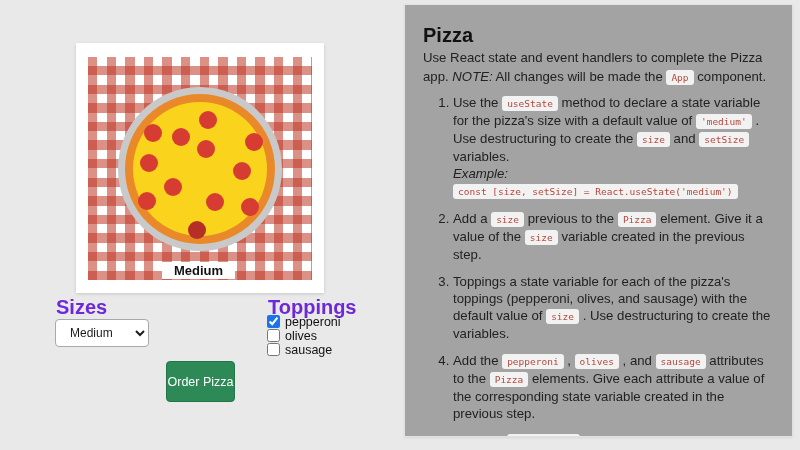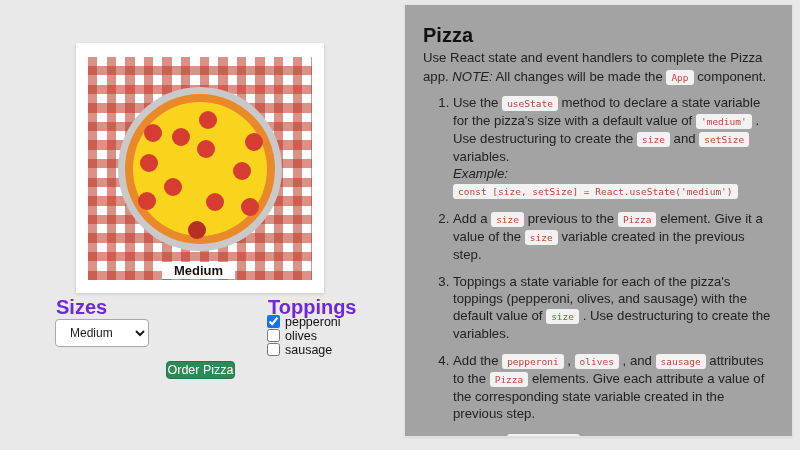--- a/index.html
+++ b/index.html
@@ -45,21 +45,21 @@
     position:absolute; left:55px; top:319px; width:94px; height:28px;
     font-family:"Liberation Sans", sans-serif; font-size:12px; color:#1b1b1b;
     background:#fff; border:1px solid #a9a9a9; border-radius:4px;
     padding-left:10px;
   }
   .toppings-list { position:absolute; left:267px; top:315px; }
   .topping-row { display:flex; align-items:center; height:13px; margin-bottom:1px; font-size:12.5px; color:#111; }
   .topping-row input { width:13px; height:13px; margin:0 5px 0 0; accent-color:#1a73e8; }
 
   .order-button {
-    position:absolute; left:166px; top:361px; width:69px; height:18px;
+    position:absolute; left:166px; top:361px; width:69px; height:41px;
     background:#2d8a56; color:#fff; border:1px solid #24744a; border-radius:4px;
     font-family:"Liberation Sans", sans-serif; font-size:12.5px; cursor:pointer;
   }
 
   
   .instructions-panel {
     position:absolute; left:404px; top:4px; width:389px; height:433px;
     background:#a3a3a3; border:1px solid #e2e2e2; box-shadow:0 1px 2px rgba(0,0,0,.08);
     padding:18px 20px 0 18px; overflow:hidden;
   }

